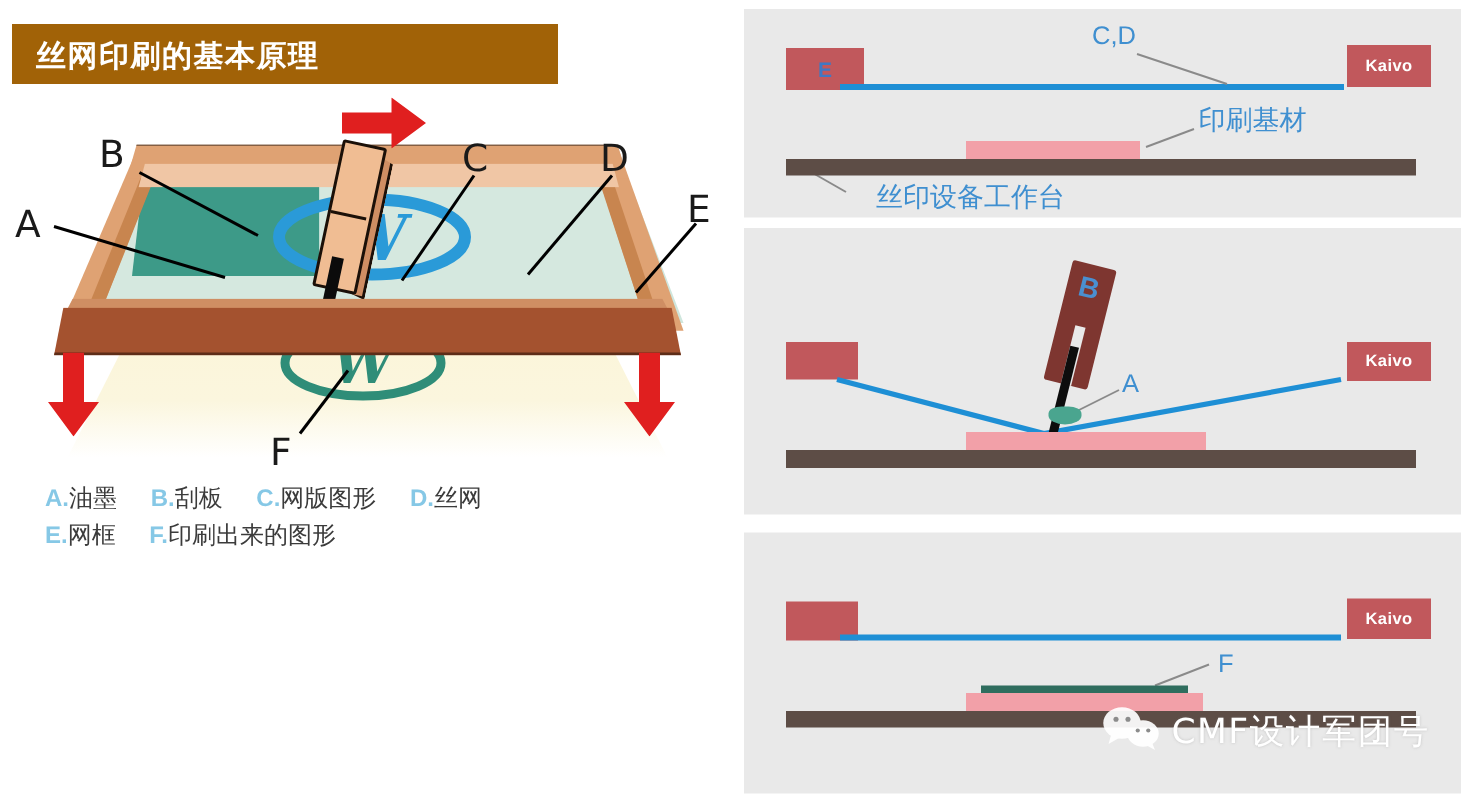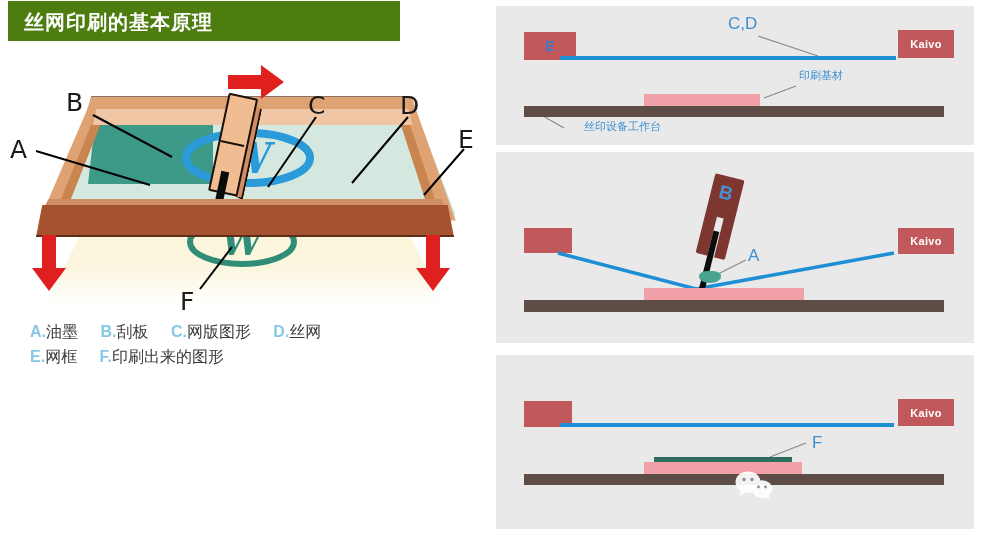--- a/index.html
+++ b/index.html
@@ -7,22 +7,22 @@
     width:982px;height:535px;overflow:hidden;
     font-family:"Liberation Sans","DejaVu Sans",sans-serif;
     position:relative;
   }
   #root{position:absolute;left:0;top:0;width:982px;height:535px;background:#fff;}
 
   
   #left-pane{position:absolute;left:0;top:0;width:488px;height:535px;background:#fff;}
 
   #title-banner{
-    position:absolute;left:8px;top:1px;width:392px;height:40px;
-    background:#4d7c0f;
+    position:absolute;left:8px;top:16px;width:364px;height:40px;
+    background:#a16207;
   }
   #title-banner .tl{
     position:absolute;left:16px;top:8px;
     color:#ffffff;font-size:20px;font-weight:bold;letter-spacing:1px;
     font-family:"DejaVu Sans","Liberation Sans",sans-serif;
   }
 
   
   #illus{position:absolute;left:0px;top:55px;width:488px;height:260px;}
 
@@ -153,21 +153,21 @@
 
   .blk{position:absolute;background:#c1585c;}
   .blk.kaivo{display:flex;align-items:center;justify-content:center;}
   .blk .kv{color:#fff;font-size:11px;font-weight:bold;letter-spacing:0.3px;}
   .blk .ee{color:#3f78c4;font-size:14px;font-weight:bold;}
 
   .meshline{position:absolute;background:#1e8fd5;height:4px;}
   .table{position:absolute;background:#5d4d46;}
   .substrate{position:absolute;background:#f2a0a8;}
   .printed{position:absolute;background:#2f6d5e;}
-  .cn{position:absolute;color:#3f8fd0;font-size:11px;white-space:nowrap;
+  .cn{position:absolute;color:#3f8fd0;font-size:18px;white-space:nowrap;
       font-family:"DejaVu Sans","Liberation Sans",sans-serif;}
   .tag{position:absolute;color:#3f8fd0;font-size:17px;white-space:nowrap;}
 
   
   .sq2{position:absolute;left:196px;top:22px;width:30px;height:95px;
        transform:rotate(14deg);transform-origin:50% 100%;}
   .sq2-body{position:absolute;left:0;top:0;width:30px;height:82px;background:#7e3630;border-radius:2px;}
   .sq2-notch{position:absolute;left:12px;top:42px;width:7px;height:40px;background:#e9e9e9;}
   .sq2-blade{position:absolute;left:12px;top:56px;width:6px;height:62px;background:#0d0d0d;}
   .sq2-b{position:absolute;left:8px;top:6px;color:#4a8fd0;font-size:19px;font-weight:bold;}
@@ -372,15 +372,16 @@
           <path d="M33 25 L35 30 L29.5 27 Z"></path>
         </g>
         <g fill="#8c8c8c">
           <circle cx="9" cy="9.5" r="1.7"></circle>
           <circle cx="17" cy="9.5" r="1.7"></circle>
           <circle cx="23.5" cy="17" r="1.4"></circle>
           <circle cx="30.5" cy="17" r="1.4"></circle>
         </g>
       </svg>
     </span>
+    <span class="wm-text">CMF设计军团号</span>
   </div>
 
 </div>
 
 </body></html>

